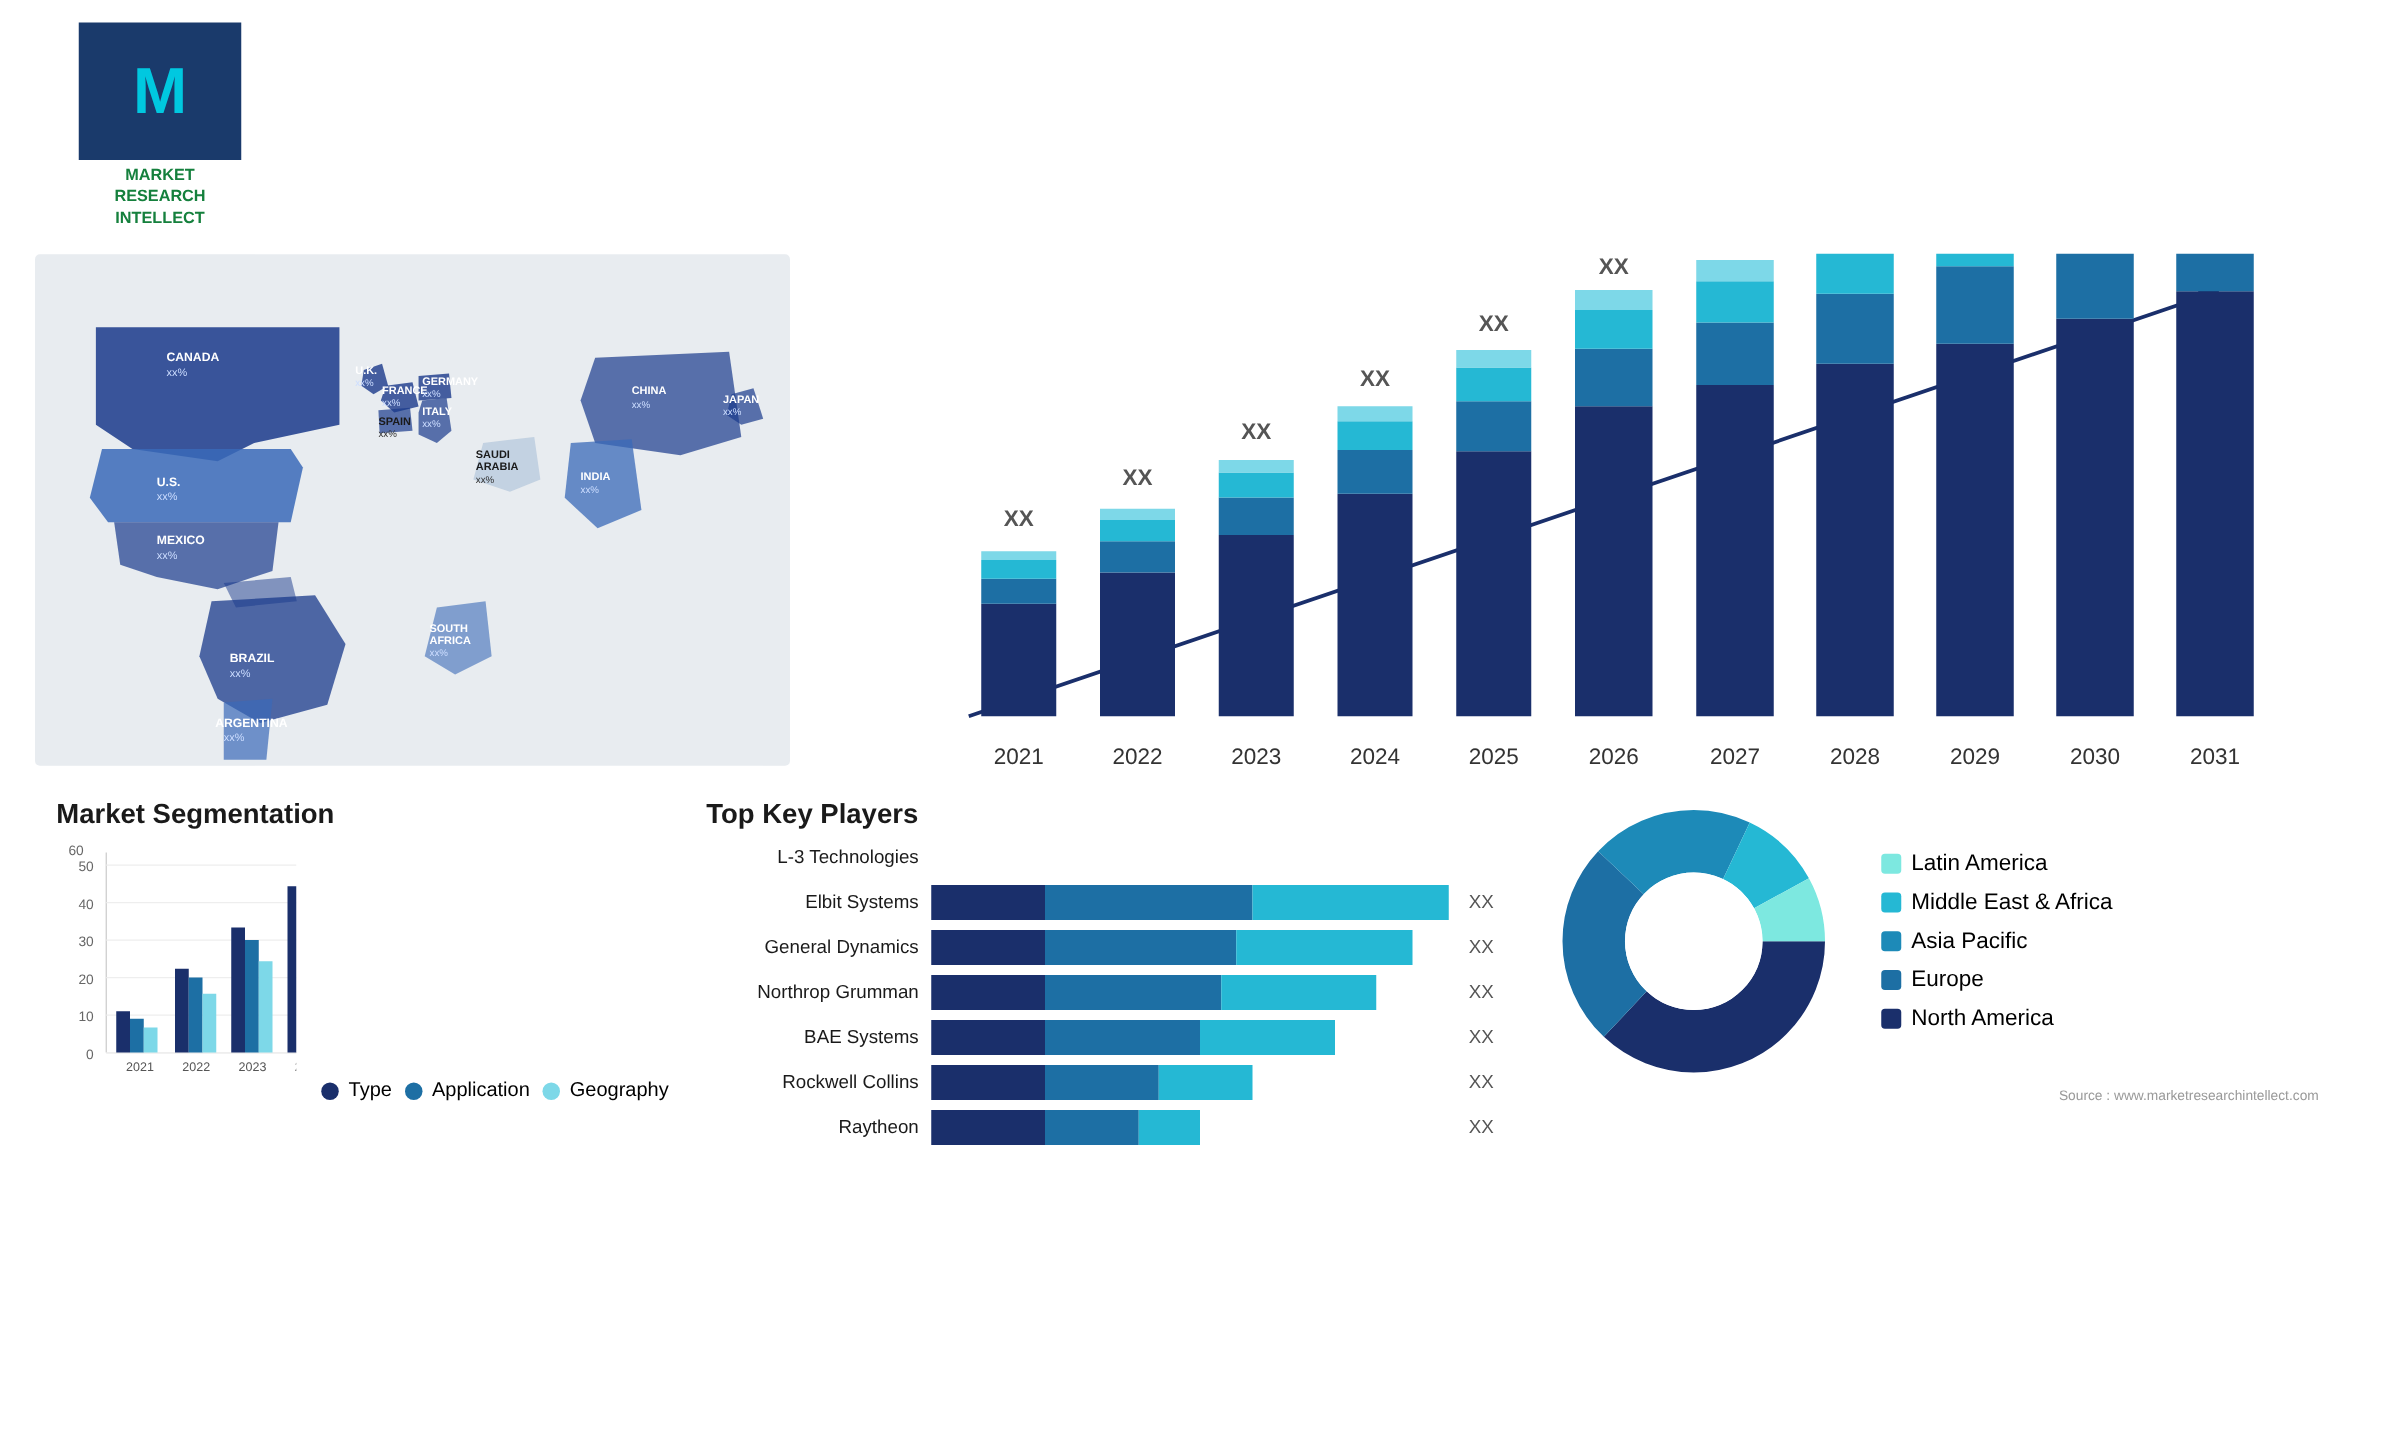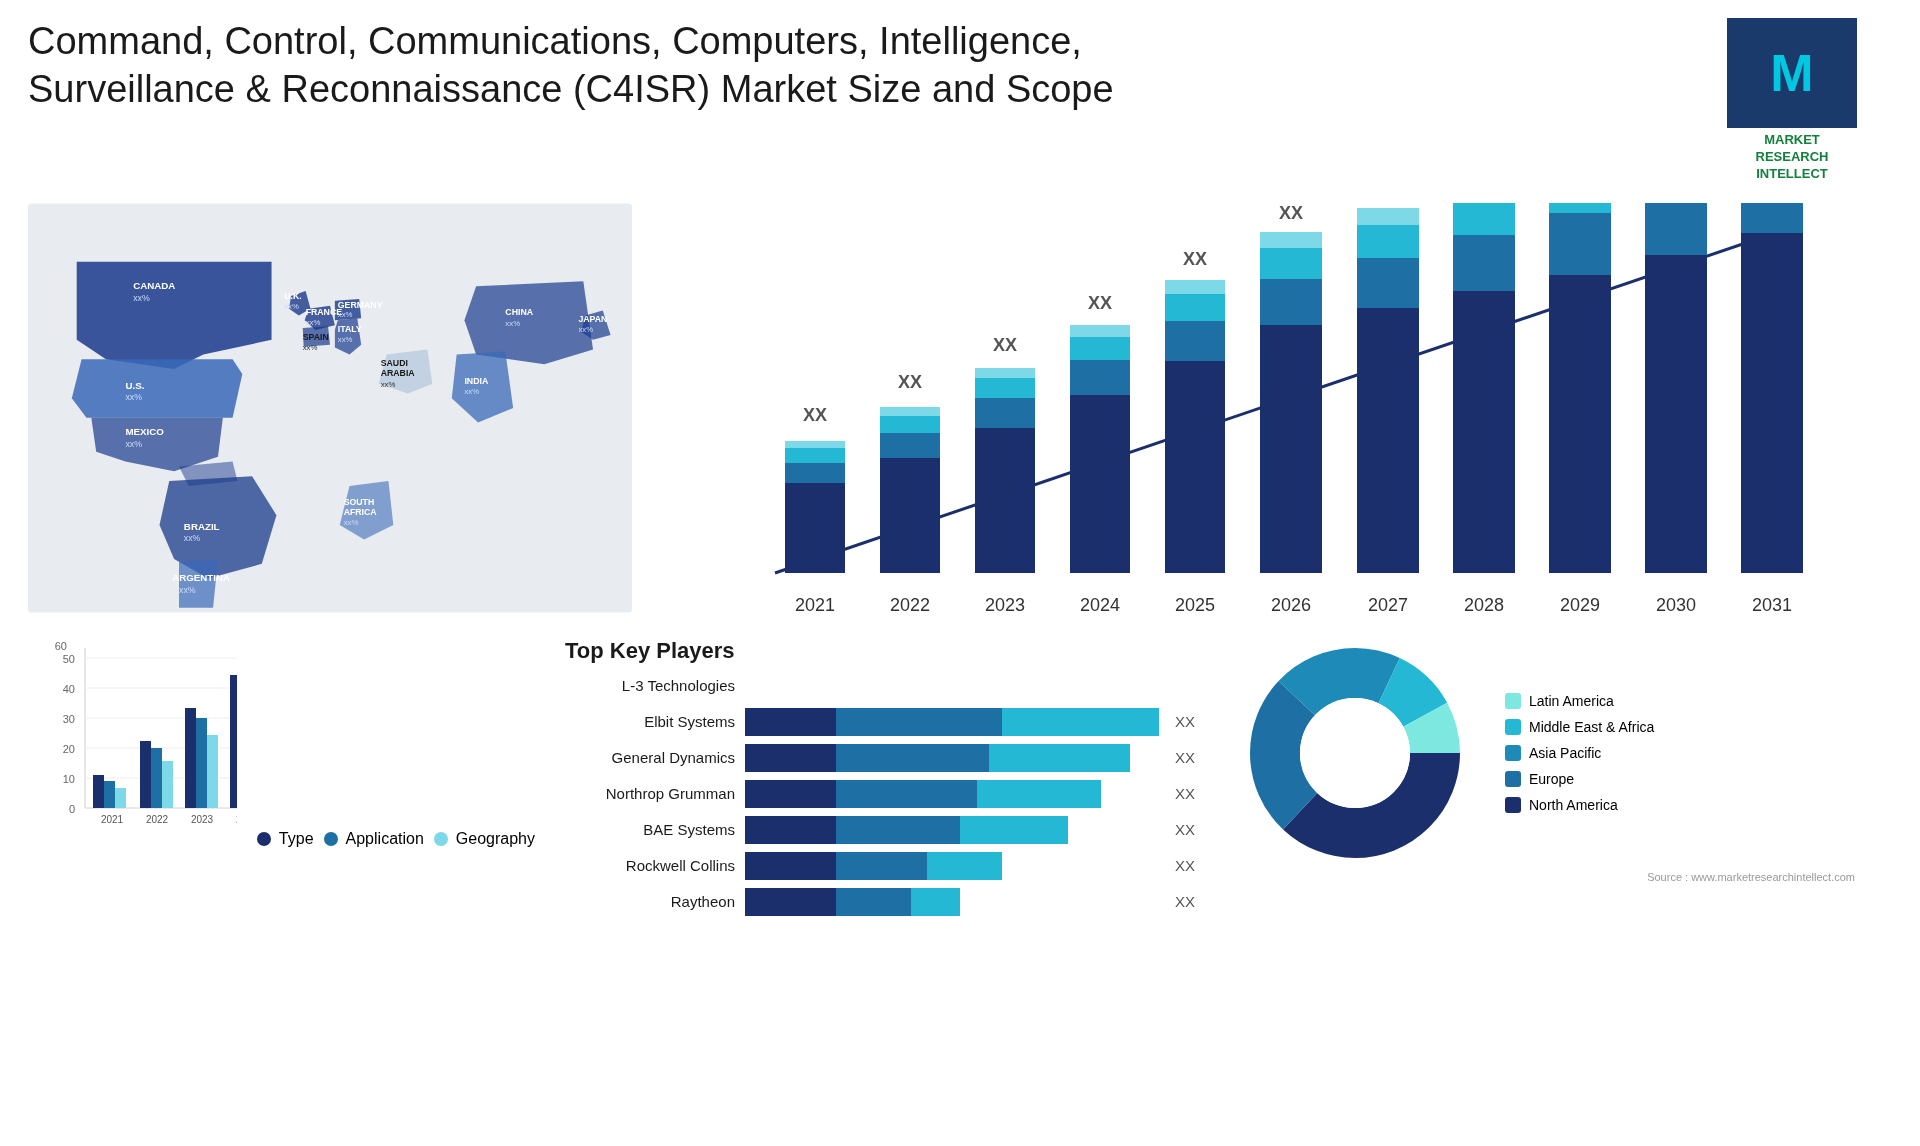--- a/index.html
+++ b/index.html
@@ -178,33 +178,32 @@
     }
     .donut-legend {
       display: flex;
       flex-direction: column;
       gap: 10px;
     }
     .donut-legend-item {
       display: flex;
       align-items: center;
       gap: 8px;
-      font-size: 14px;
+      font-size: 18px;
     }
     .donut-legend-color {
       width: 16px;
       height: 16px;
       border-radius: 3px;
     }
   </style>
 </head>
 <body>
 
 <div class="header">
-  <h1 class="header-title">Command, Control, Communications, Computers, Intelligence, Surveillance &amp; Reconnaissance (C4ISR) Market Size and Scope</h1>
   <div class="logo-area">
     <div class="logo-box">
       <span class="logo-m">M</span>
     </div>
     <div class="logo-text">MARKET<br>RESEARCH<br>INTELLECT</div>
   </div>
 </div>
 
 <div class="main-grid">
 
@@ -394,20 +393,21 @@
         <rect x="0" y="-112" width="62" height="25" fill="#7dd8e8"></rect>
         <text x="31" y="-116" text-anchor="middle" font-family="Arial" font-size="18" font-weight="700" fill="#555">XX</text>
         <text x="31" y="408" text-anchor="middle" font-family="Arial" font-size="18" fill="#333">2031</text>
       </g>
     </svg>
   </div>
 
   <div class="bottom-grid">
 
     <div class="segmentation-section">
+      <div class="section-title">Market Segmentation</div>
       <div class="seg-chart-container">
         <svg width="340" height="210">
 
           <line x1="40" y1="10" x2="40" y2="170" stroke="#ccc" stroke-width="1"></line>
 
           <line x1="40" y1="170" x2="330" y2="170" stroke="#ccc" stroke-width="1"></line>
 
           <text x="30" y="175" text-anchor="end" font-size="11" fill="#666">0</text>
           <text x="30" y="145" text-anchor="end" font-size="11" fill="#666">10</text>
           <text x="30" y="115" text-anchor="end" font-size="11" fill="#666">20</text>

